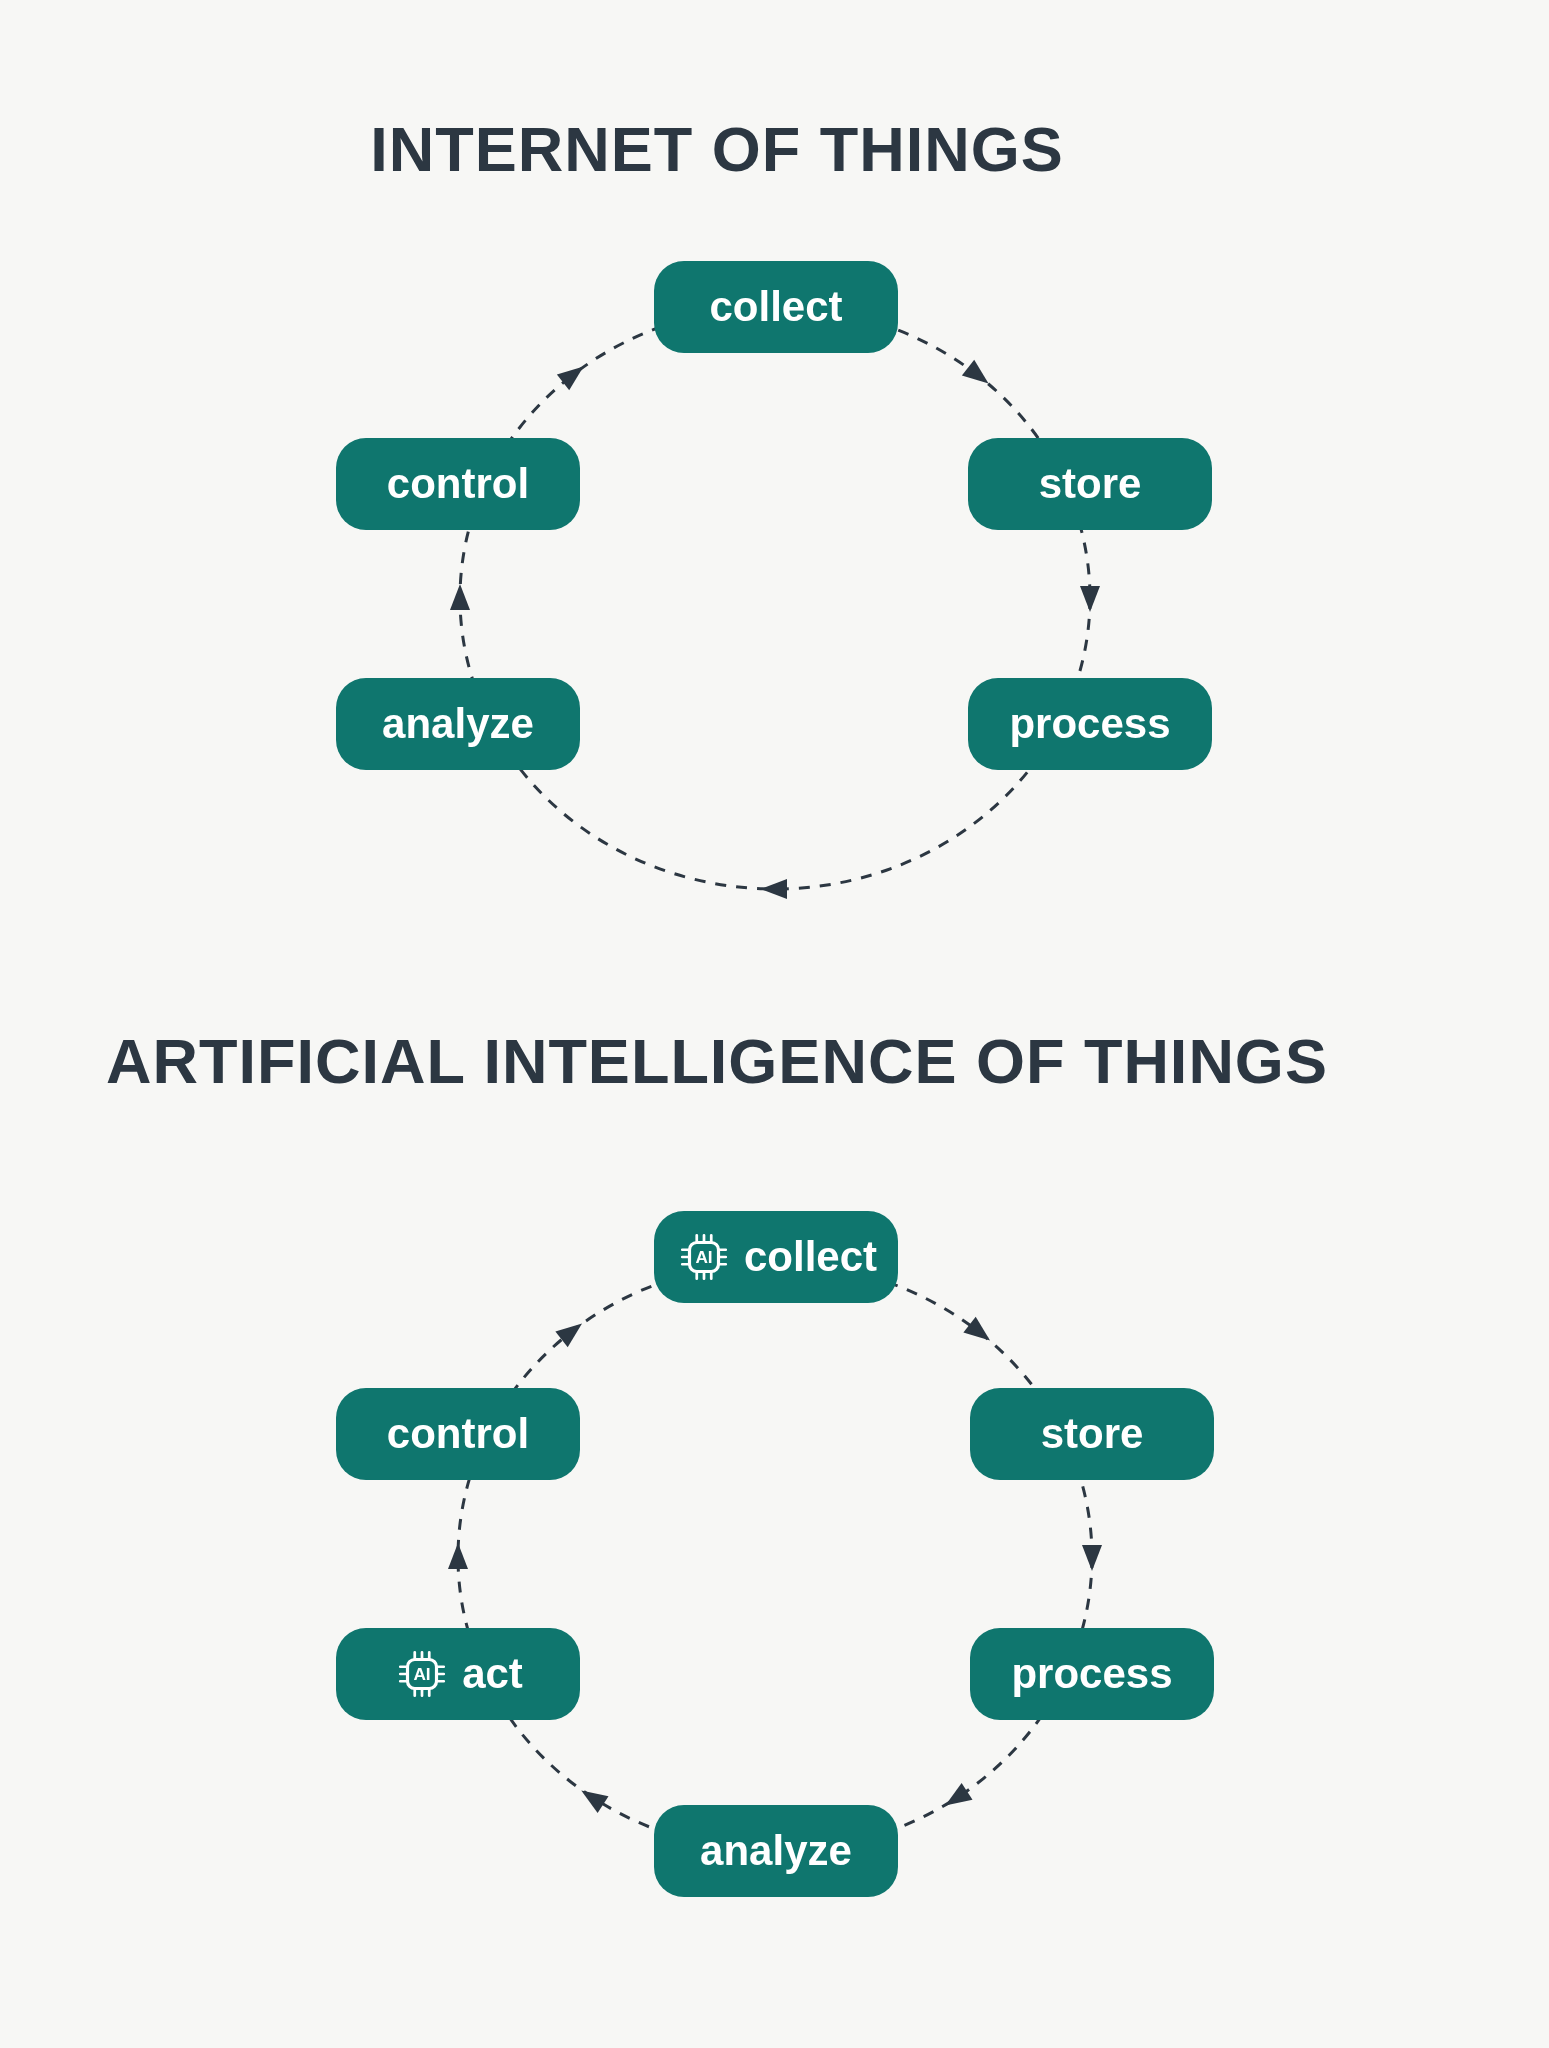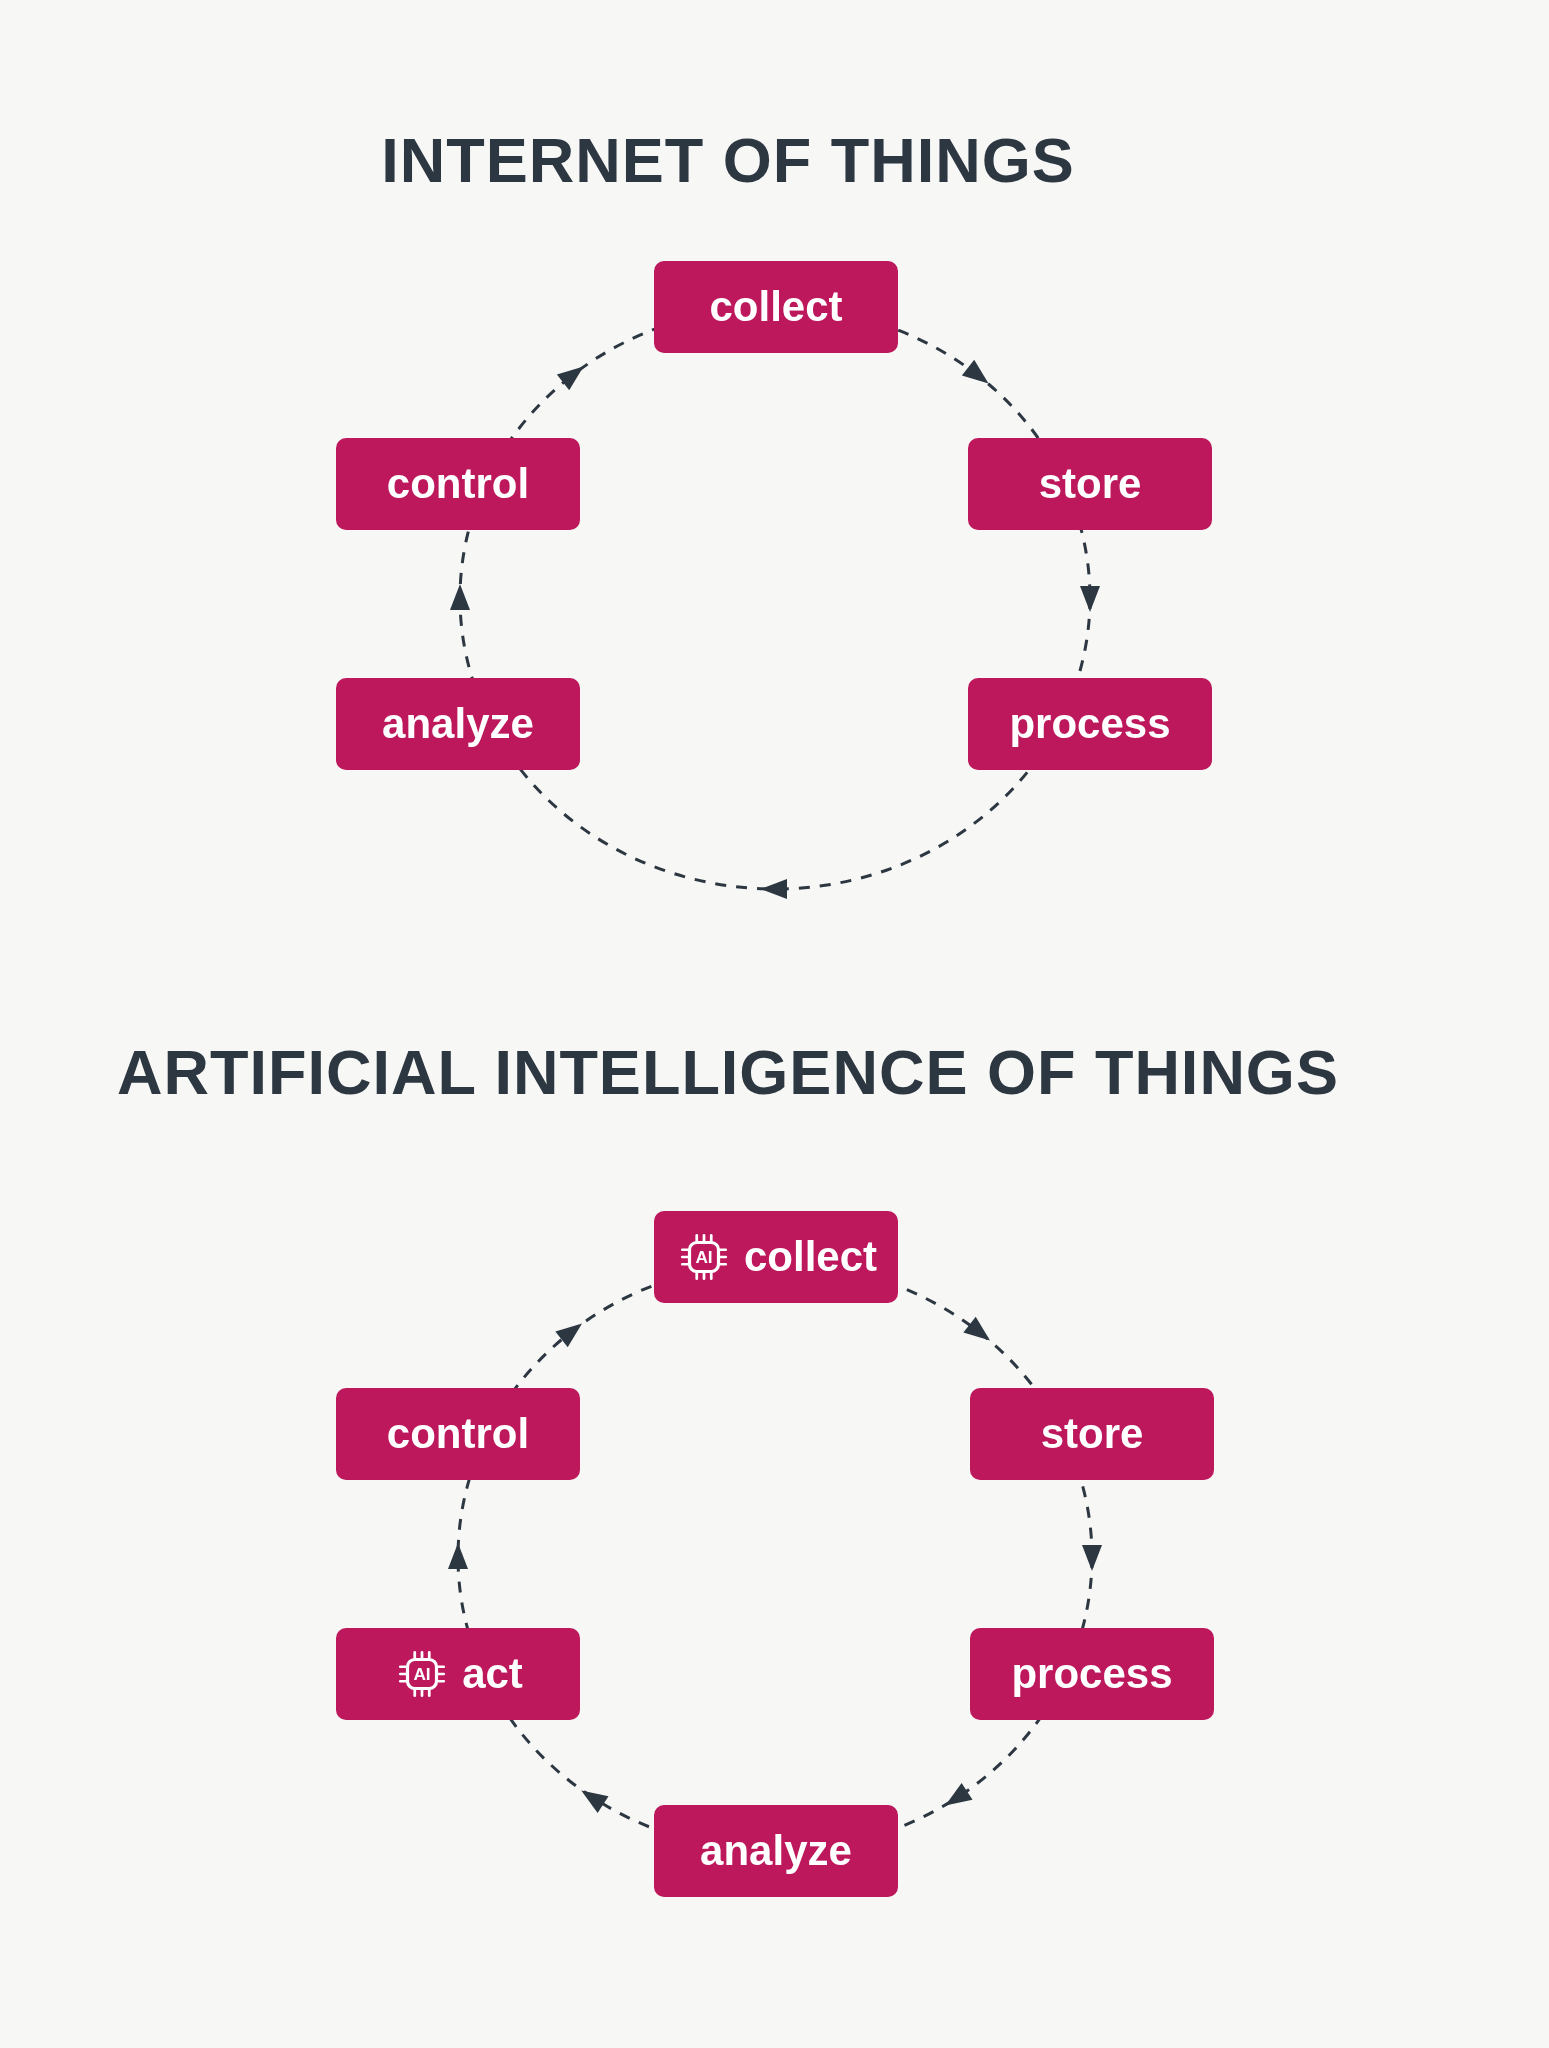--- a/index.html
+++ b/index.html
@@ -8,21 +8,21 @@
     width: 1549px;
     height: 2048px;
     background: #f7f7f5;
     overflow: hidden;
     font-family: "Liberation Sans", sans-serif;
   }
   .diagram-title {
     position: absolute;
     left: 0;
     width: 1424px;
-    margin: 16px;
+    margin: 5px;
     text-align: center;
     font-size: 63px;
     font-weight: 700;
     letter-spacing: 1px;
     color: #2c3742;
     font-family: "Liberation Sans", sans-serif;
   }
   #iot-title  { top: 108px; }
   #aiot-title { top: 1020px; }
 
@@ -37,22 +37,22 @@
     stroke: #2c3742;
     stroke-width: 3;
     stroke-dasharray: 11 10;
   }
   .arrowhead { fill: #2c3742; }
 
   .node {
     position: absolute;
     width: 244px;
     height: 92px;
-    background: #be185d;
-    border-radius: 10px;
+    background: #0f766e;
+    border-radius: 30px;
     display: flex;
     align-items: center;
     justify-content: center;
     gap: 11px;
   }
   .node-label {
     color: #ffffff;
     font-size: 42px;
     font-weight: 700;
     line-height: 1;

